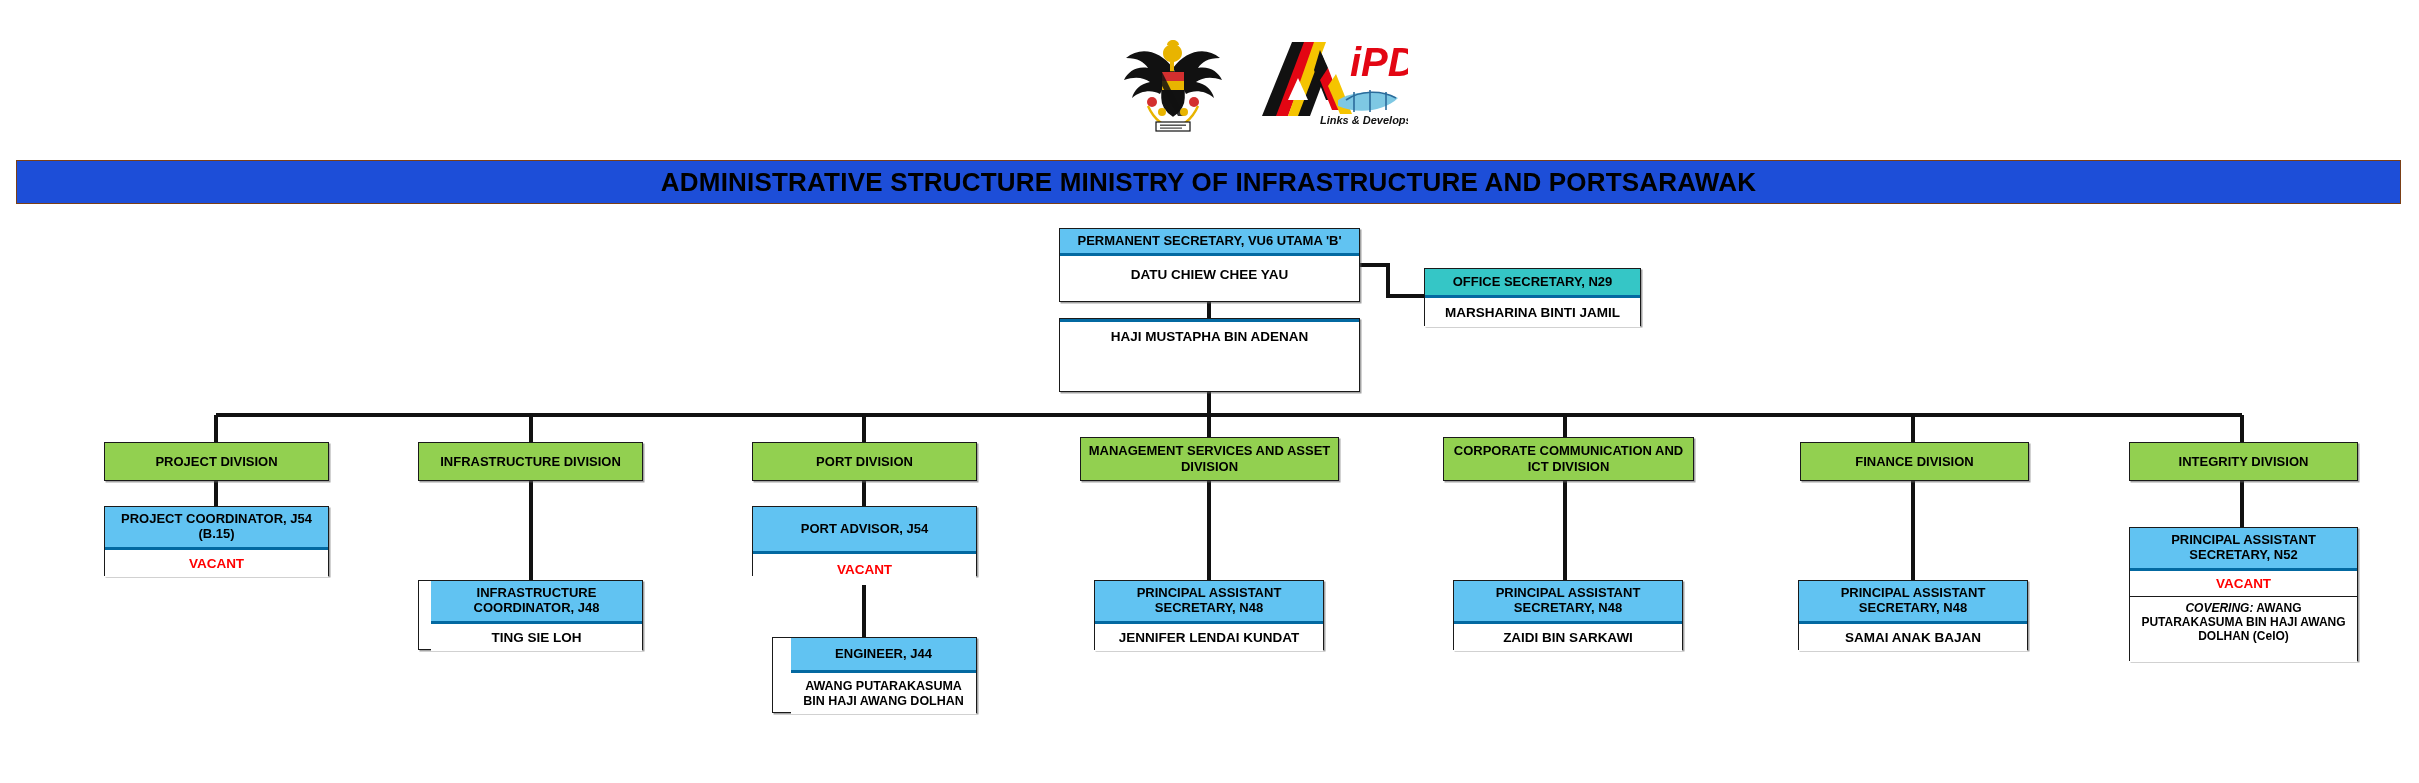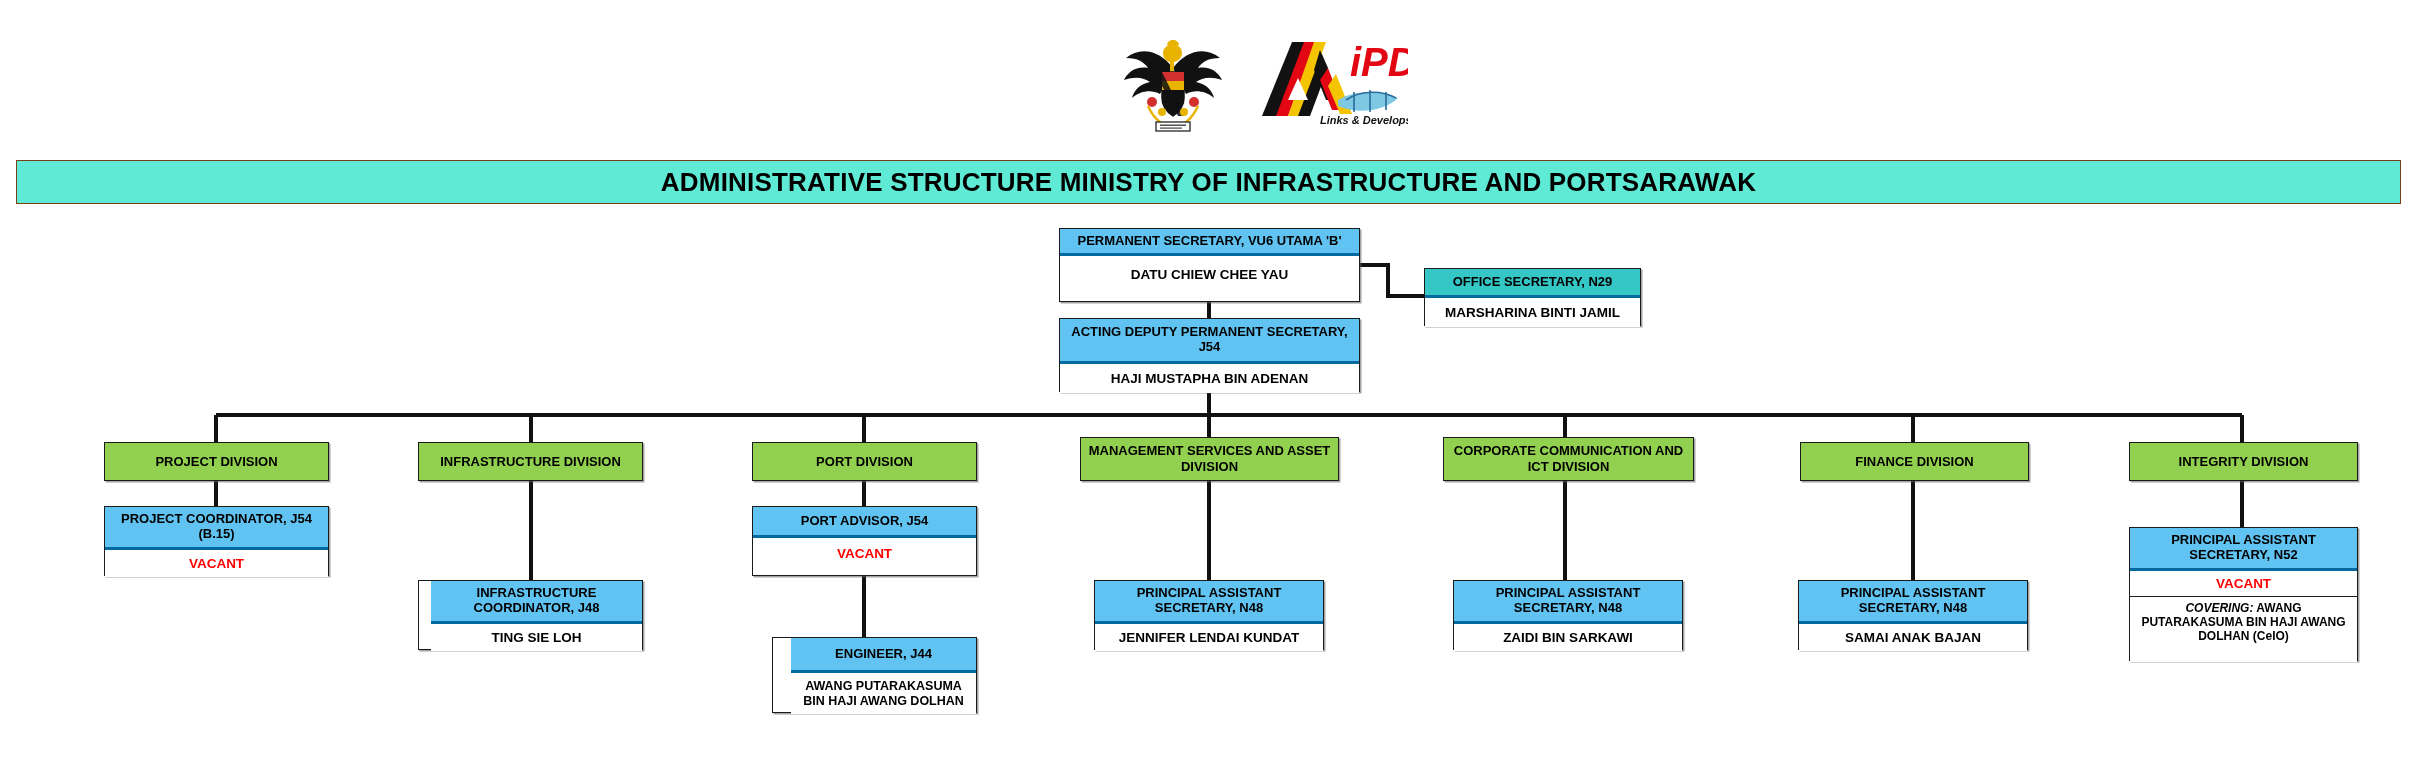--- a/index.html
+++ b/index.html
@@ -31,21 +31,21 @@
   #crest-logo { left: 1118px; width: 110px; height: 108px; }
   #ipd-logo   { left: 1258px; width: 150px; height: 100px; }
 
   
   #title-banner {
     position: absolute;
     left: 16px;
     top: 160px;
     width: 2385px;
     height: 44px;
-    background: #5eead4;
+    background: #1d4ed8;
     border: 1px solid #7B3F16;
     box-sizing: border-box;
     display: flex;
     align-items: center;
     justify-content: center;
   }
   #title-text {
     font-size: 26px;
     font-weight: bold;
     letter-spacing: .2px;
@@ -219,42 +219,41 @@
     <div class="row title fill-blue" style="height:24px;">PERMANENT SECRETARY, VU6 UTAMA 'B'</div>
     <div class="row name" style="height:40px;">DATU CHIEW CHEE YAU</div>
   </div>
 
   <div class="node" style="left:1424px; top:268px; width:217px; height:58px;">
     <div class="row title fill-teal" style="height:26px;">OFFICE SECRETARY, N29</div>
     <div class="row name" style="height:32px;">MARSHARINA BINTI JAMIL</div>
   </div>
 
   <div class="node" style="left:1059px; top:318px; width:301px; height:74px;">
-    <div class="row title fill-blue" style="height:42px;">ACTING DEPUTY PERMANENT SECRETARY, J54</div>
     <div class="row name" style="height:32px;">HAJI MUSTAPHA BIN ADENAN</div>
   </div>
 
   <div class="division" style="left:104px; top:442px; width:225px; height:39px;">PROJECT DIVISION</div>
 
   <div class="node" style="left:104px; top:506px; width:225px; height:70px;">
     <div class="row title fill-blue" style="height:40px;">PROJECT COORDINATOR, J54 (B.15)</div>
     <div class="row name vacant" style="height:30px;">VACANT</div>
   </div>
 
   <div class="division" style="left:418px; top:442px; width:225px; height:39px;">INFRASTRUCTURE DIVISION</div>
 
   <div class="node" style="left:418px; top:580px; width:225px; height:70px;padding-left:12px;">
     <div class="row title fill-blue" style="height:40px;">INFRASTRUCTURE COORDINATOR, J48</div>
     <div class="row name" style="height:30px;">TING SIE LOH</div>
   </div>
 
   <div class="division" style="left:752px; top:442px; width:225px; height:39px;">PORT DIVISION</div>
 
   <div class="node" style="left:752px; top:506px; width:225px; height:70px;">
-    <div class="row title fill-blue" style="height:28px;">PORT ADVISOR, J54</div>
+    <div class="row title fill-blue" style="height:44px;">PORT ADVISOR, J54</div>
     <div class="row name vacant" style="height:34px;">VACANT</div>
   </div>
 
   <div class="node" style="left:772px; top:637px; width:205px; height:76px;padding-left:18px;">
     <div class="row title fill-blue" style="height:32px;">ENGINEER, J44</div>
     <div class="row name" style="height:44px; font-size:12.5px;">AWANG PUTARAKASUMA BIN HAJI AWANG DOLHAN</div>
   </div>
 
   <div class="division" style="left:1080px; top:437px; width:259px; height:44px;">MANAGEMENT SERVICES AND ASSET DIVISION</div>
 

